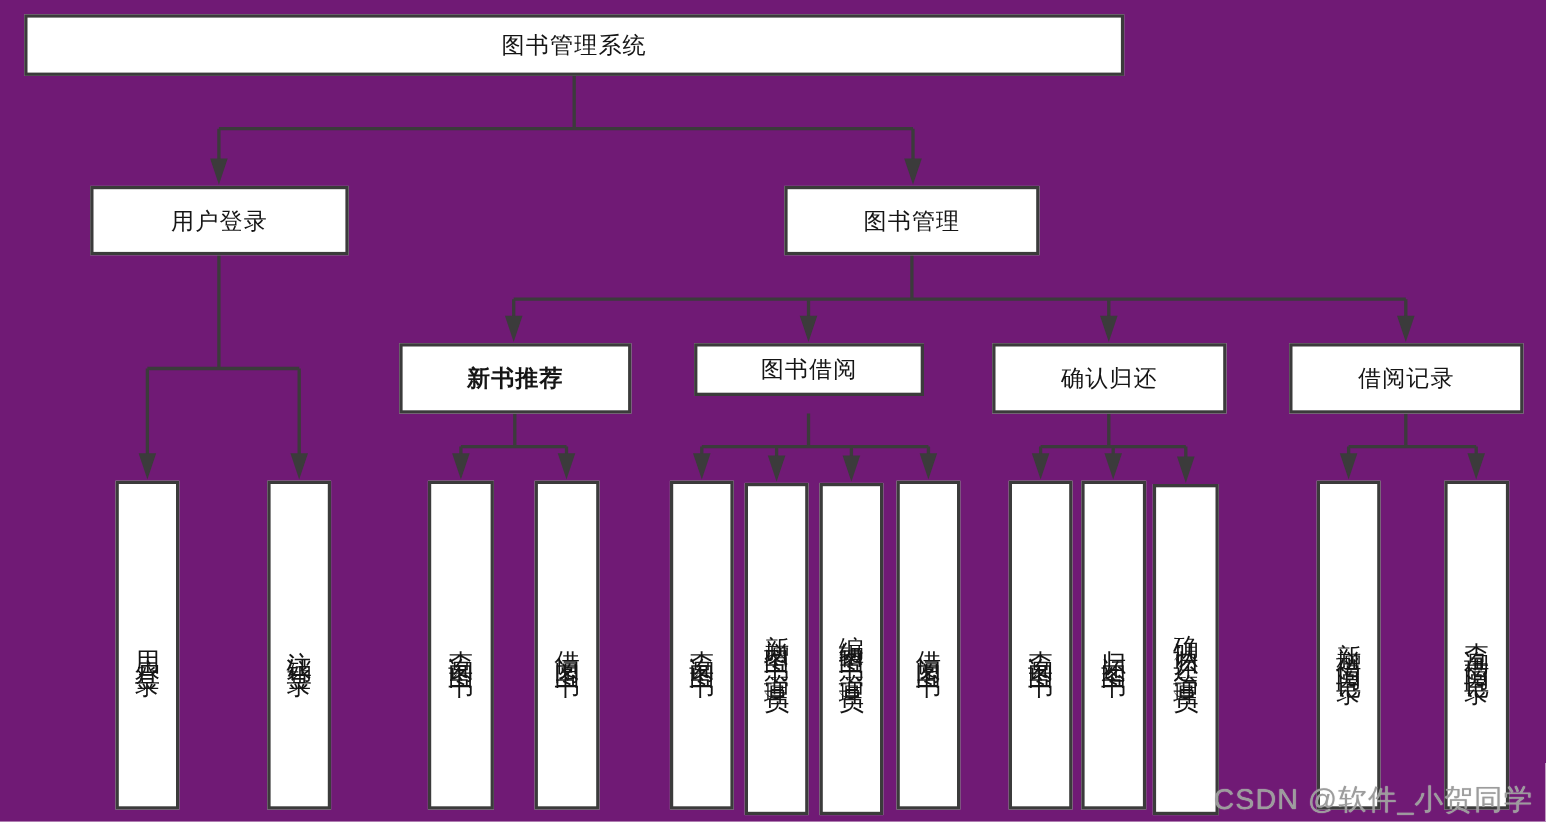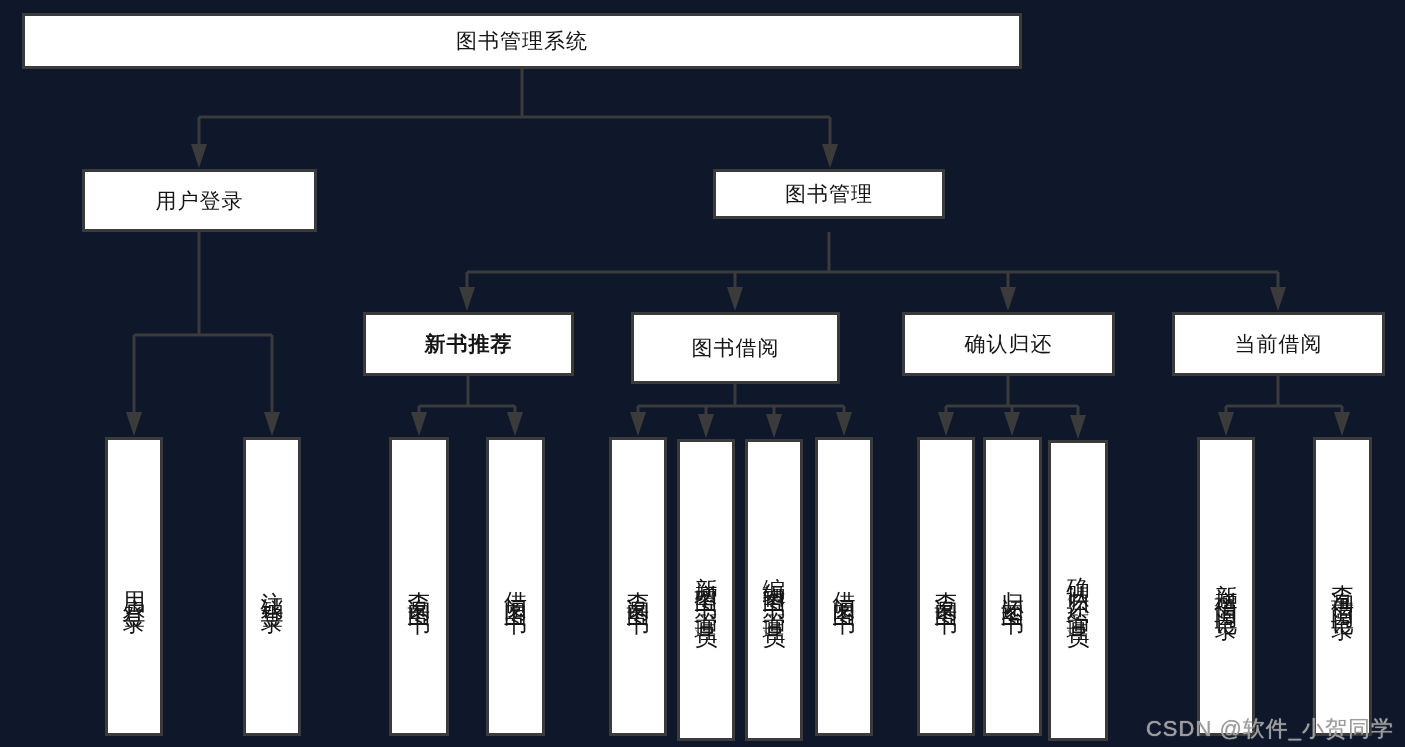--- a/index.html
+++ b/index.html
@@ -1,19 +1,19 @@
 <!DOCTYPE html>
 <html><head>
 <meta charset="utf-8">
 <style>
   html,body{margin:0;padding:0;background:#ffffff;}
   #stage{
     position:relative;
     width:1405px;height:747px;
-    background:#0f172a;
+    background:#701a75;
     font-family:"Liberation Sans","DejaVu Sans",sans-serif;
     overflow:hidden;
   }
   #connectors{position:absolute;left:0;top:0;width:1405px;height:747px;}
   .hnode{
     position:absolute;box-sizing:border-box;
     border:3px solid #3b3b3b;background:#ffffff;
     display:flex;align-items:center;justify-content:center;
     font-size:21px;color:#151515;letter-spacing:1px;
     z-index:2;
@@ -27,21 +27,21 @@
   .vnode > span{
     writing-mode:vertical-rl;
     text-orientation:mixed;
     font-size:23px;color:#151515;
     letter-spacing:7px;
     line-height:1;
     white-space:nowrap;
   }
   #watermark{
     position:absolute;right:11px;bottom:3px;
-    font-size:22px;color:#9c9c9c;letter-spacing:1px;
+    font-size:26px;color:#9c9c9c;letter-spacing:1px;
     z-index:3;text-shadow:0 0 1px #c9c9c9;
   }
 </style>
 </head>
 <body>
 
 <div id="stage">
 
   <svg id="connectors" viewBox="0 0 1405 747" xmlns="http://www.w3.org/2000/svg">
     <g stroke="#3b3b3b" stroke-width="3" fill="none">
@@ -83,35 +83,35 @@
     </g>
   </svg>
 
   <div class="hnode" style="left:22px;top:13px;width:1000px;height:56px;">
     <span>图书管理系统</span>
   </div>
 
   <div class="hnode" style="left:82px;top:169px;width:235px;height:63px;">
     <span>用户登录</span>
   </div>
-  <div class="hnode" style="left:713px;top:169px;width:232px;height:50px;">
+  <div class="hnode" style="left:713px;top:169px;width:232px;height:63px;">
     <span>图书管理</span>
   </div>
 
   <div class="hnode" style="left:363px;top:312px;width:211px;height:64px;font-weight:bold;">
     <span>新书推荐</span>
   </div>
-  <div class="hnode" style="left:631px;top:312px;width:209px;height:72px;align-items:center;">
+  <div class="hnode" style="left:631px;top:312px;width:209px;height:48px;align-items:center;">
     <span>图书借阅</span>
   </div>
   <div class="hnode" style="left:902px;top:312px;width:213px;height:64px;">
     <span>确认归还</span>
   </div>
   <div class="hnode" style="left:1172px;top:312px;width:213px;height:64px;">
-    <span>当前借阅</span>
+    <span>借阅记录</span>
   </div>
 
   <div class="vnode" style="left:105px;top:437px;width:58px;height:299px;">
     <span>用户登录</span>
   </div>
   <div class="vnode" style="left:243px;top:437px;width:58px;height:299px;">
     <span>注销登录</span>
   </div>
 
   <div class="vnode" style="left:389px;top:437px;width:60px;height:299px;">

